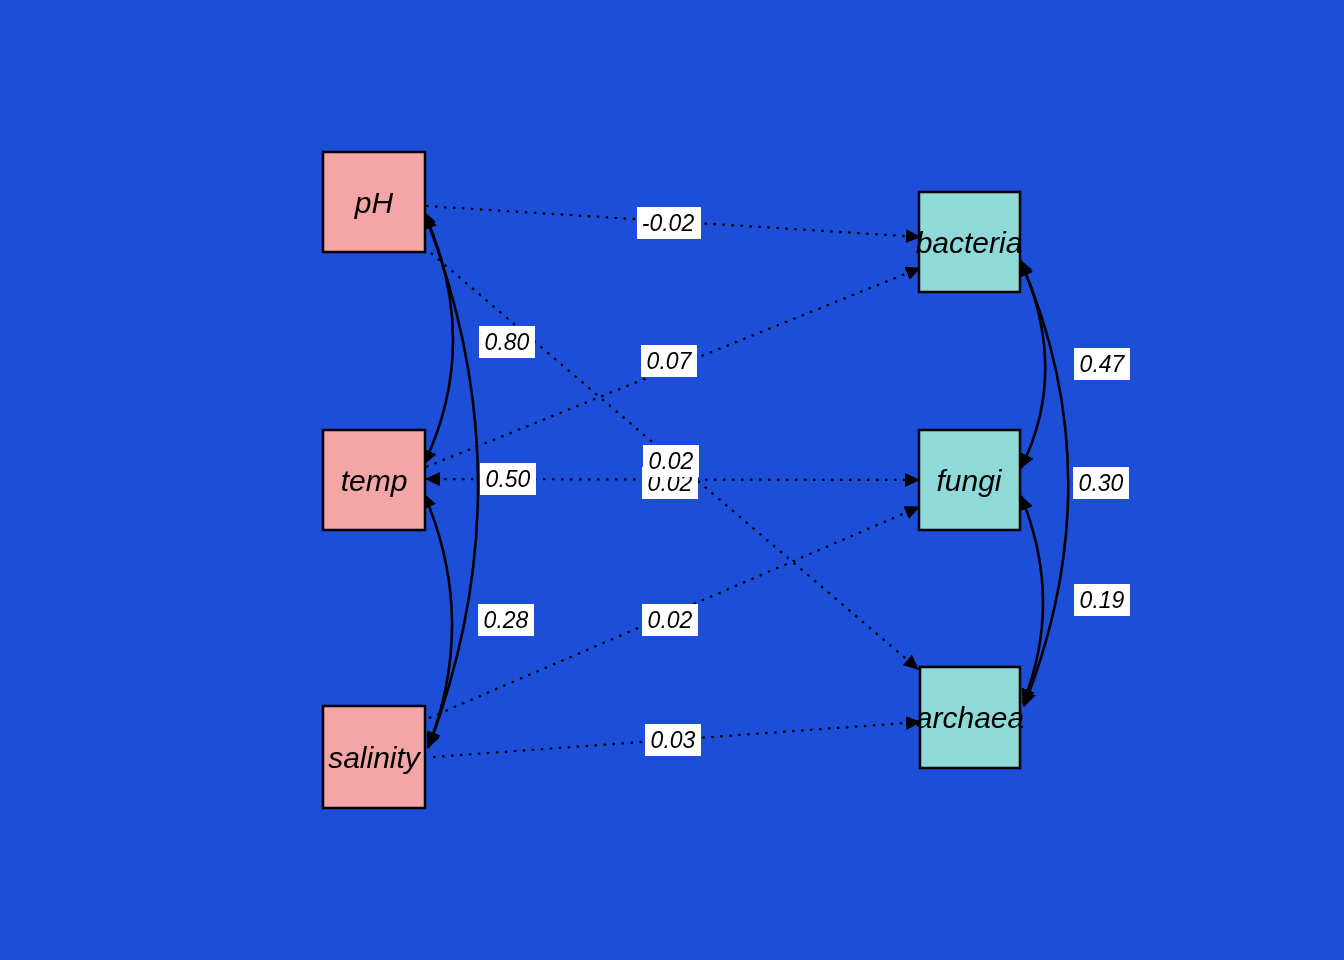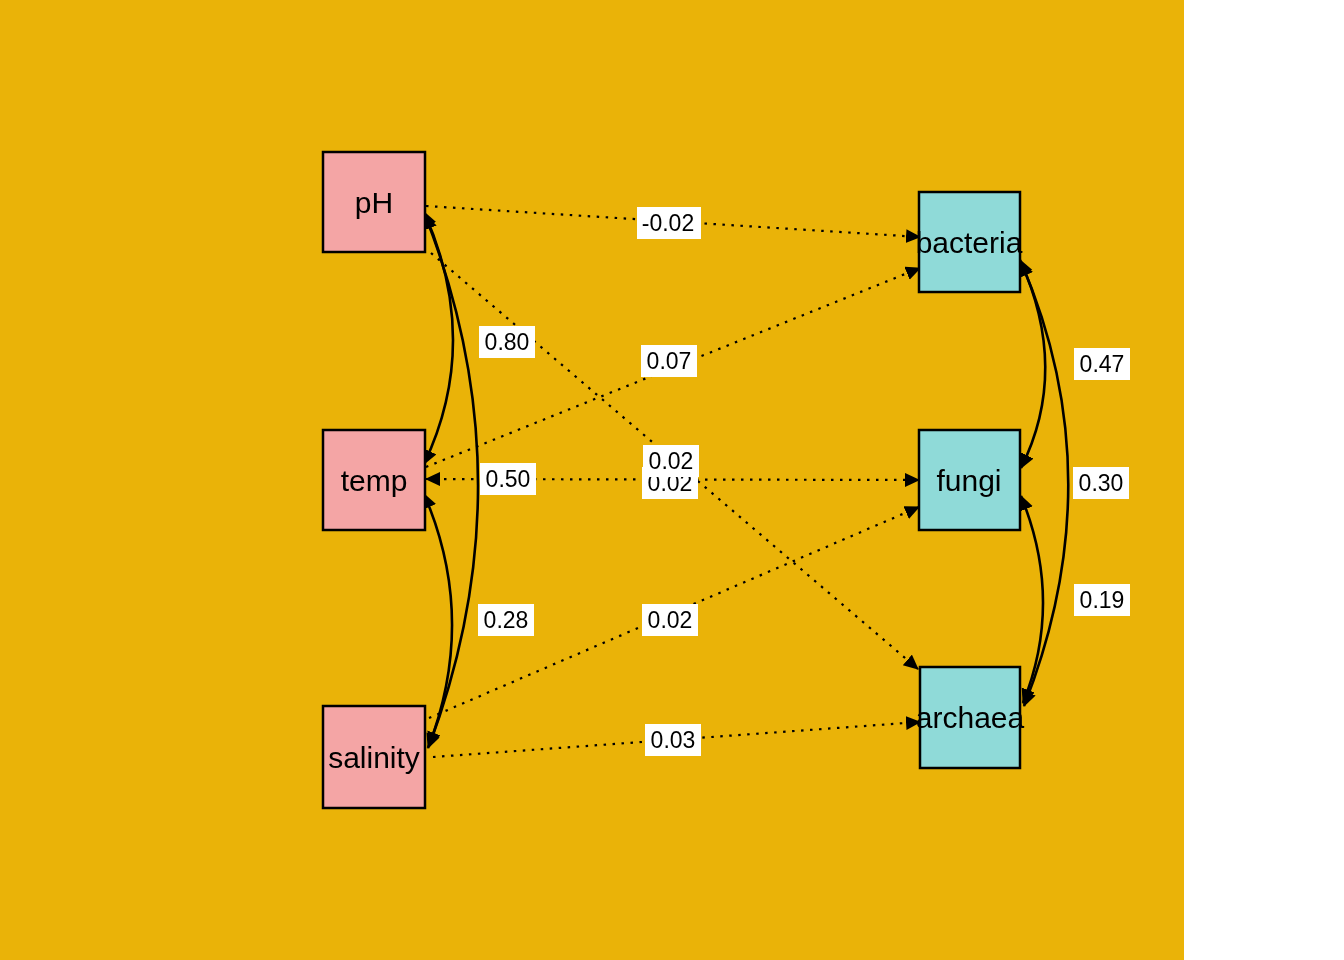--- a/index.html
+++ b/index.html
@@ -2,24 +2,25 @@
 <html><head>
 <meta charset="utf-8">
 <style>
   html, body {
     margin: 0;
     padding: 0;
     background: #ffffff;
   }
   .canvas {
     position: relative;
-    width: 1184px;
+    width: 1344px;
     height: 960px;
-    background: #eab308;
+    background: #1d4ed8;
     font-family: "Liberation Sans", sans-serif;
+    font-style: italic;
   }
   svg { display: block; }
   .node-label {
     font-family: "Liberation Sans", sans-serif;
     font-size: 30px;
     fill: #000000;
   }
   .edge-label {
     font-family: "Liberation Sans", sans-serif;
     font-size: 23px;

